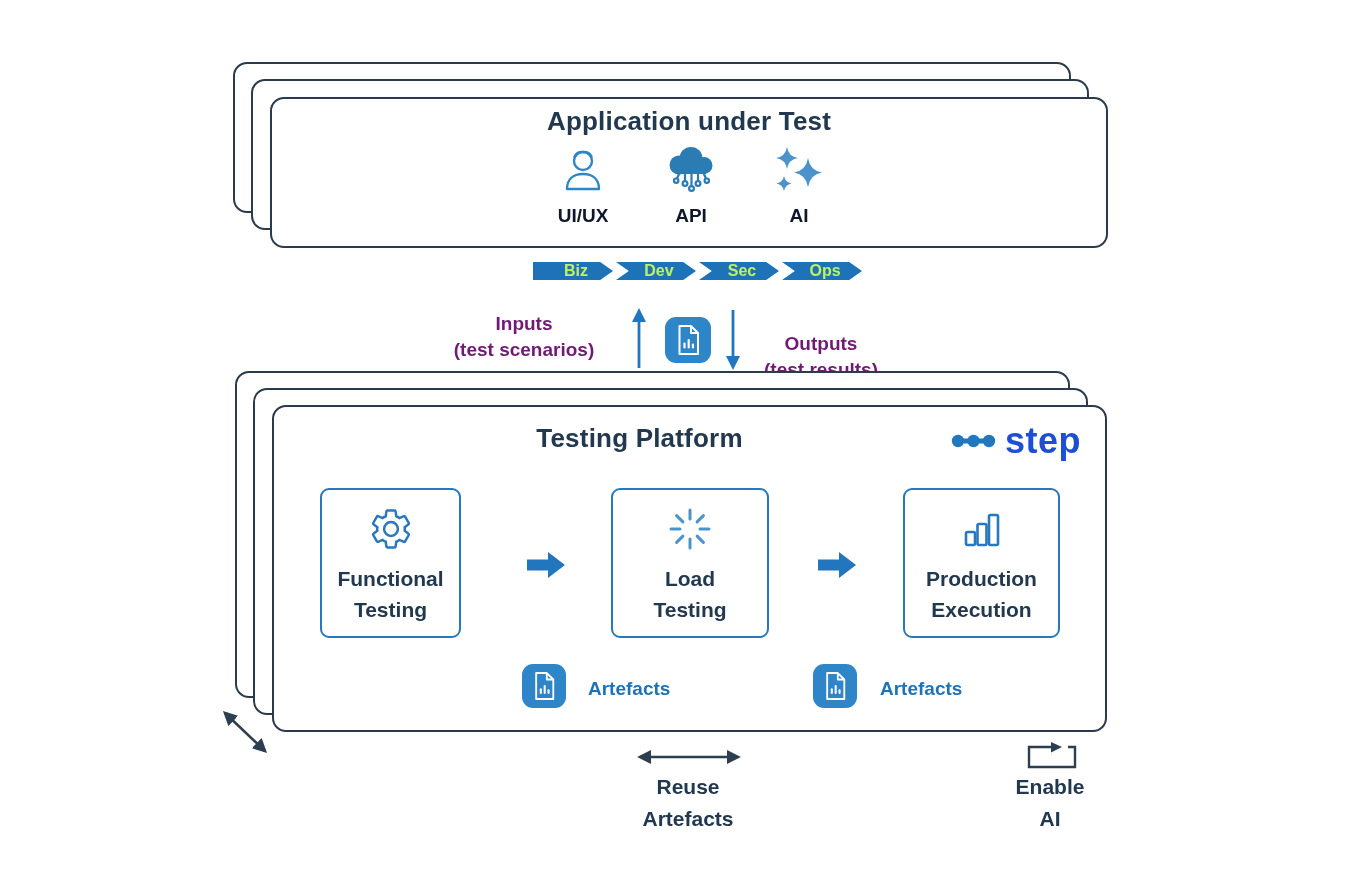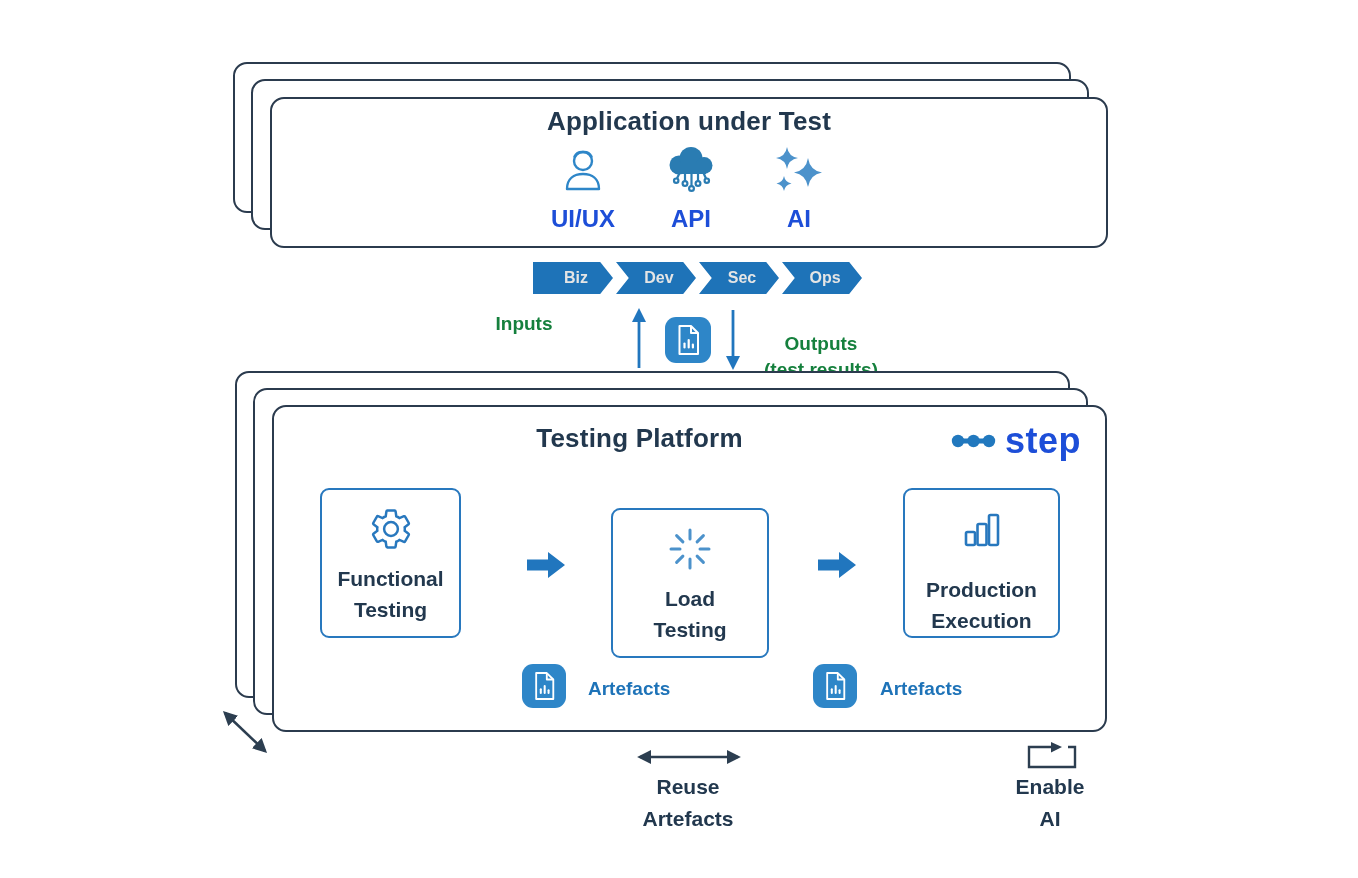--- a/index.html
+++ b/index.html
@@ -12,33 +12,33 @@
   .card{
     position:absolute;background:#ffffff;border:2px solid #2b3b4e;border-radius:14px;
     box-sizing:border-box;
   }
   
   .app-title{
     position:absolute;left:270px;top:106px;width:838px;text-align:center;
     font-size:26px;color:#22384e;letter-spacing:.2px;
   }
   .icon-label{
-    position:absolute;width:110px;text-align:center;font-size:24px;color:#1d4ed8;
+    position:absolute;width:110px;text-align:center;font-size:19px;color:#0f172a;
   }
   
   .ribbon{position:absolute;left:533px;top:262px;display:flex;}
   .chev{
-    width:80px;height:32px;background:#1e73b8;color:#e5e5e5;font-size:16px;
+    width:80px;height:18px;background:#1e73b8;color:#bef264;font-size:16px;
     display:flex;align-items:center;justify-content:center;
     clip-path:polygon(0 0,84% 0,100% 50%,84% 100%,0 100%,16% 50%);
     margin-left:3px;padding-right:4px;box-sizing:border-box;padding-left:10px;
   }
   .chev.first{clip-path:polygon(0 0,84% 0,100% 50%,84% 100%,0 100%);margin-left:0;}
   
-  .flow-label{position:absolute;text-align:center;color:#15803d;font-size:19px;line-height:26px;}
+  .flow-label{position:absolute;text-align:center;color:#701a75;font-size:19px;line-height:26px;}
   .doc-tile{
     position:absolute;background:#2e86c8;border-radius:11px;
     display:flex;align-items:center;justify-content:center;
   }
   
   .platform-title{
     position:absolute;left:272px;top:423px;width:735px;text-align:center;
     font-size:26px;color:#22384e;letter-spacing:.2px;
   }
   .logo{position:absolute;left:950px;top:420px;display:flex;align-items:center;height:42px;}
@@ -107,20 +107,21 @@
 
   <div class="ribbon">
     <div class="chev first">Biz</div>
     <div class="chev">Dev</div>
     <div class="chev">Sec</div>
     <div class="chev">Ops</div>
   </div>
 
   <div class="flow-label" style="left:418px;top:311px;width:212px;">
     <div>Inputs</div>
+    <div>(test scenarios)</div>
   </div>
 
   <svg class="abs" style="left:629px;top:306px;" width="20" height="66" viewBox="0 0 20 66">
     <line x1="10" y1="62" x2="10" y2="14" stroke="#2176be" stroke-width="2.8"></line>
     <polygon points="3,16 17,16 10,2" fill="#2176be"></polygon>
   </svg>
 
   <div class="doc-tile" style="left:665px;top:317px;width:46px;height:46px;">
     <svg width="27" height="32" viewBox="0 0 27 32">
       <path d="M4.5 2 H16 L23 9 V30 H4.5 Z" fill="none" stroke="#ffffff" stroke-width="2" stroke-linejoin="round"></path>
@@ -168,21 +169,21 @@
     <div class="bx-label">
       <div>Functional</div>
       <div>Testing</div>
     </div>
   </div>
 
   <svg class="abs" style="left:527px;top:552px;" width="38" height="26" viewBox="0 0 38 26">
     <polygon points="0,7.5 21,7.5 21,0 38,13 21,26 21,18.5 0,18.5" fill="#2176be"></polygon>
   </svg>
 
-  <div class="stage-box" style="left:611px;top:488px;margin-top:20px;">
+  <div class="stage-box" style="left:611px;top:488px;">
     <div class="bx-icon">
       <svg width="46" height="46" viewBox="0 0 46 46">
         <g stroke="#4c92cb" stroke-width="3" stroke-linecap="round">
           <line x1="23" y1="4" x2="23" y2="13"></line>
           <line x1="36.4" y1="9.6" x2="30.1" y2="15.9"></line>
           <line x1="42" y1="23" x2="33" y2="23"></line>
           <line x1="36.4" y1="36.4" x2="30.1" y2="30.1"></line>
           <line x1="23" y1="42" x2="23" y2="33"></line>
           <line x1="9.6" y1="36.4" x2="15.9" y2="30.1"></line>
           <line x1="4" y1="23" x2="13" y2="23"></line>
@@ -193,21 +194,21 @@
     <div class="bx-label">
       <div>Load</div>
       <div>Testing</div>
     </div>
   </div>
 
   <svg class="abs" style="left:818px;top:552px;" width="38" height="26" viewBox="0 0 38 26">
     <polygon points="0,7.5 21,7.5 21,0 38,13 21,26 21,18.5 0,18.5" fill="#2176be"></polygon>
   </svg>
 
-  <div class="stage-box" style="left:903px;top:488px;width:157px;justify-content:space-between;">
+  <div class="stage-box" style="left:903px;top:488px;width:157px;">
     <div class="bx-icon">
       <svg width="46" height="46" viewBox="0 0 46 46">
         <g fill="none" stroke="#2878be" stroke-width="2.6" stroke-linejoin="round">
           <rect x="7" y="26" width="9" height="13" rx="1.5"></rect>
           <rect x="18.5" y="18" width="9" height="21" rx="1.5"></rect>
           <rect x="30" y="9" width="9" height="30" rx="1.5"></rect>
         </g>
       </svg>
     </div>
     <div class="bx-label">

